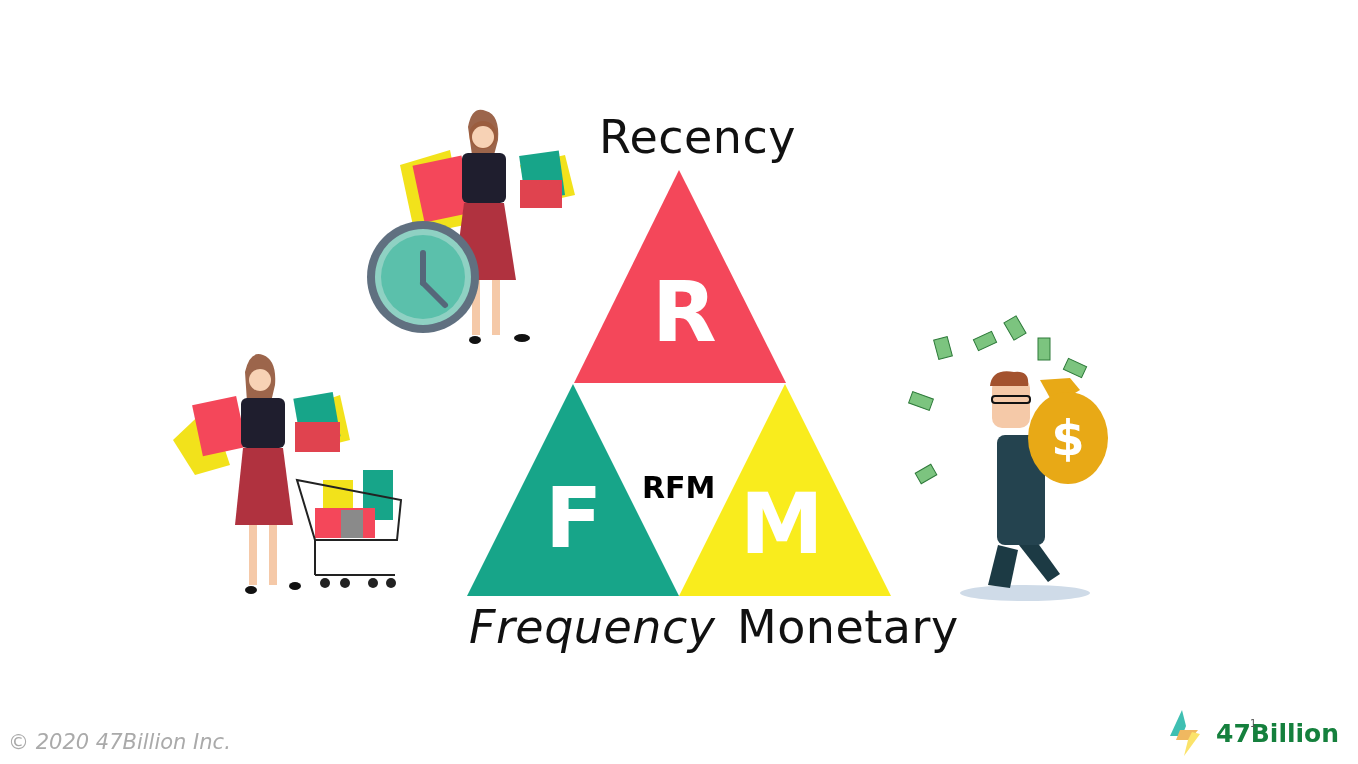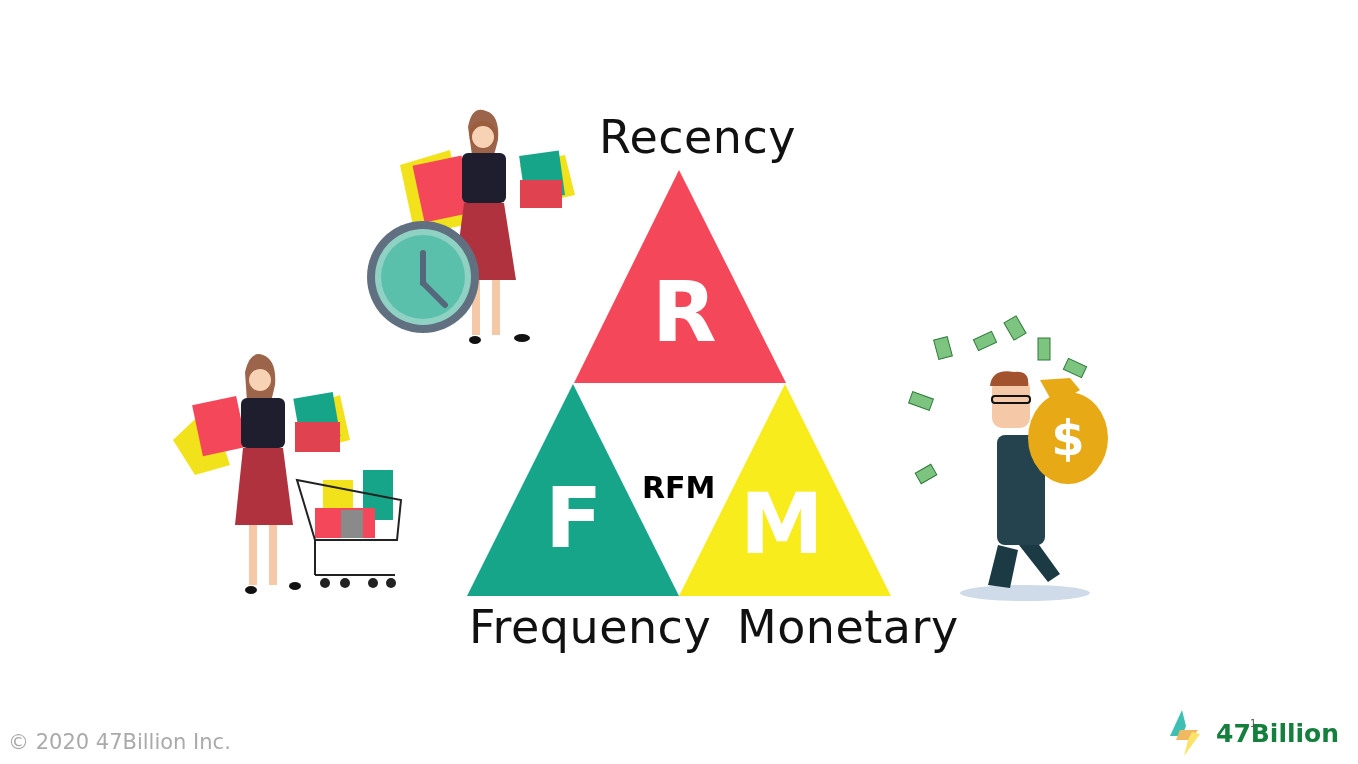--- a/index.html
+++ b/index.html
@@ -18,20 +18,21 @@
       position: absolute; color: #ffffff; font-weight: bold;
       font-family: "DejaVu Sans", sans-serif; font-size: 84px; line-height: 1;
     }
     #rfm-center {
       position: absolute; left: 642px; top: 442px; font-size: 30px;
       font-weight: bold; color: #000000; font-family: "DejaVu Sans", sans-serif; margin-top: 28px;
     }
     #copyright {
       position: absolute; left: 8px; top: 730px; font-size: 21px; color: #aaaaaa;
       font-family: "DejaVu Sans", sans-serif;
+      font-style: italic;
     }
     #brand {
       position: absolute; left: 1168px; top: 710px; display: flex; align-items: center;
     }
     #brand-name {
       font-size: 25px; font-weight: bold; color: #15803d; margin-left: 14px;
       font-family: "DejaVu Sans", sans-serif;
     }
     #slide-number {
       position: absolute; left: 1250px; top: 718px; font-size: 10px; color: #555555;
@@ -47,21 +48,21 @@
   <polygon points="785,384 679,596 891,596" fill="#f9ec1d"></polygon>
 </svg>
 
 <div class="letter" style="left:652px;top:270px;">R</div>
 <div class="letter" style="left:545px;top:476px;">F</div>
 <div class="letter" style="left:740px;top:482px;">M</div>
 
 <div id="rfm-center">RFM</div>
 
 <div class="label" style="left:599px;top:110px;">Recency</div>
-<div class="label" style="left:469px;top:600px;">Frequency</div>
+<div class="label" style="left:469px;top:600px;font-style:italic;">Frequency</div>
 <div class="label" style="left:713px;top:600px;margin-left:24px;">Monetary</div>
 
 <svg class="abs" style="left:360px;top:105px" width="230" height="250">
 
   <polygon points="40,60 90,45 105,120 55,130" fill="#f2e21b"></polygon>
   <rect x="58" y="55" width="50" height="58" fill="#f4475a" transform="rotate(-12 83 84)"></rect>
 
   <polygon points="160,60 205,50 215,90 170,100" fill="#f2e21b"></polygon>
   <rect x="162" y="48" width="40" height="45" fill="#17a589" transform="rotate(-8 182 70)"></rect>
   <rect x="160" y="75" width="42" height="28" fill="#e0434f"></rect>

